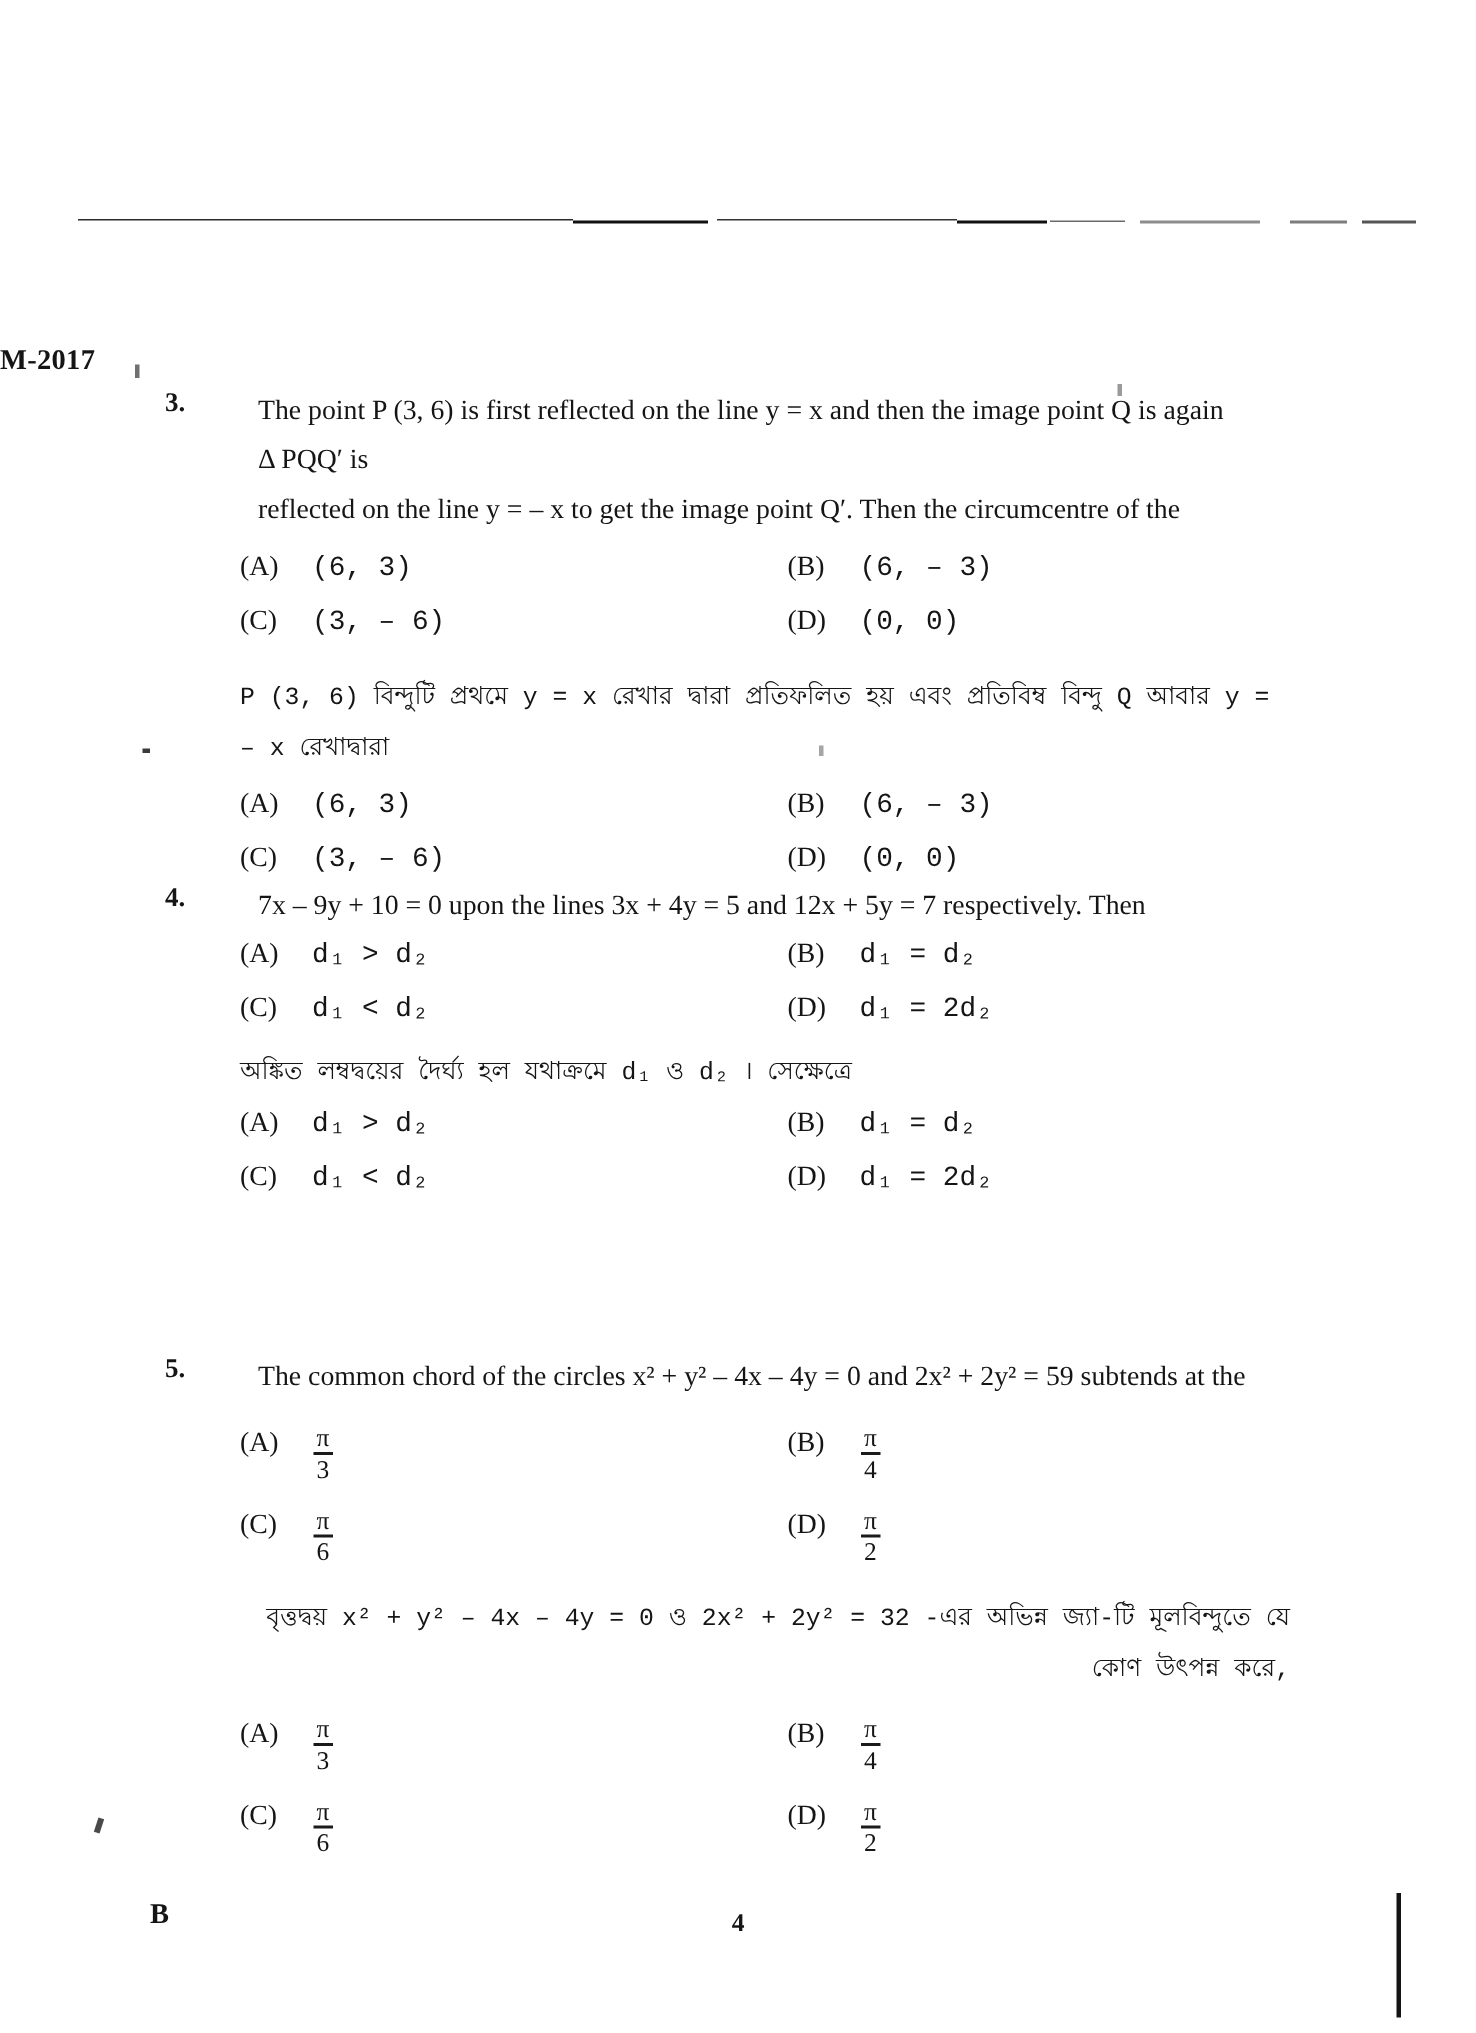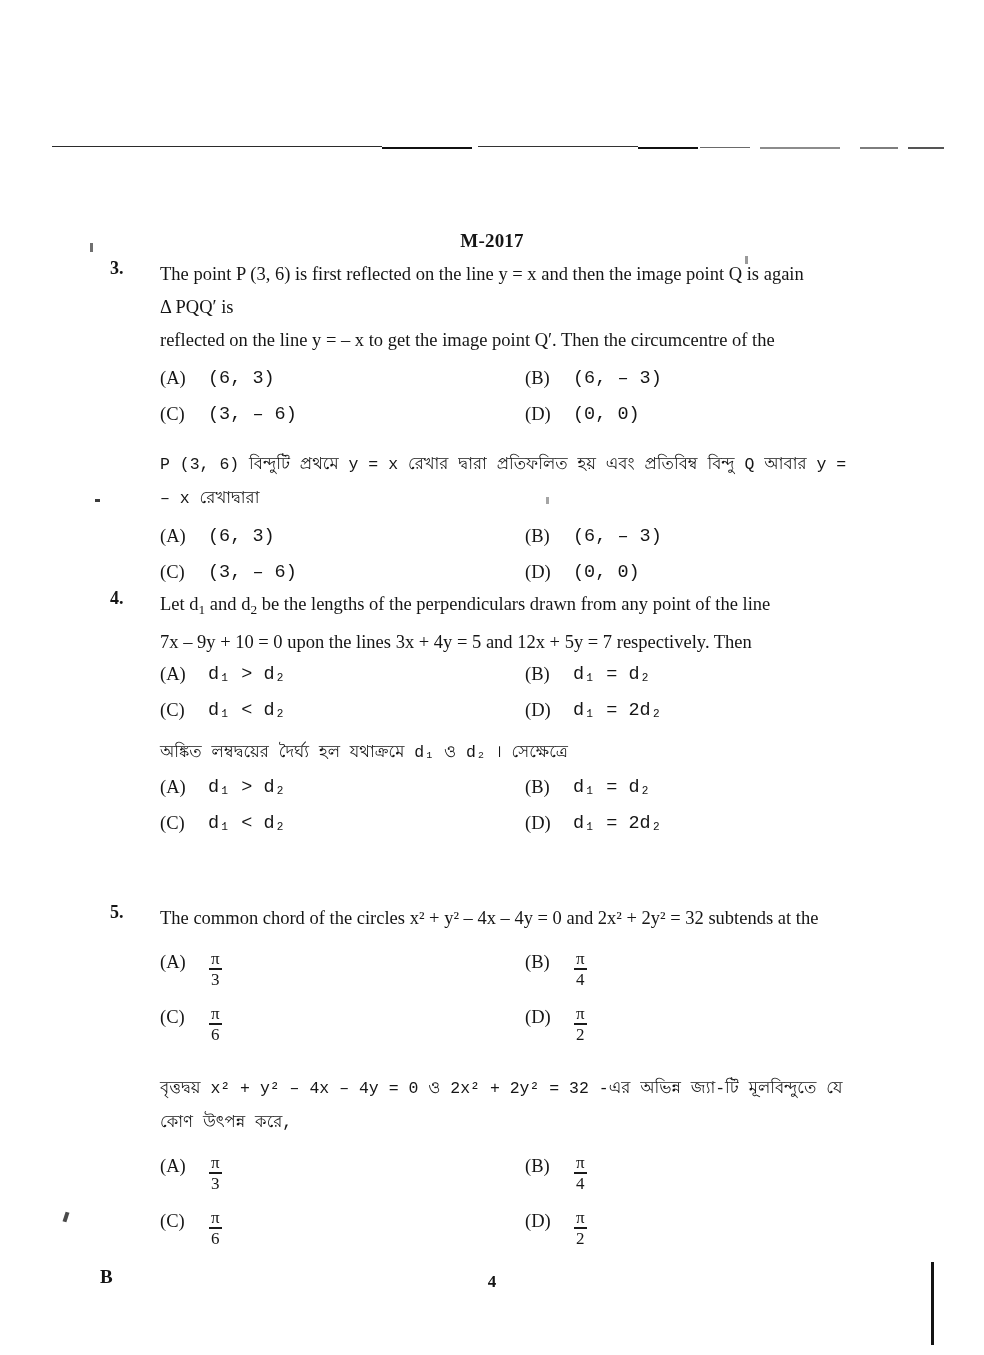--- a/index.html
+++ b/index.html
@@ -137,21 +137,20 @@
     height: 7px;
     background: #a5a5a5;
   }
 
   
   .doc-code {
     position: absolute;
     top: 230px;
     left: 0;
     width: 984px;
-    text-align: center;
     font-weight: bold;
     font-size: 19px;
     letter-spacing: 0.2px;
   }
 
   
   .question {
     position: absolute;
     left: 0;
     width: 984px;
@@ -166,20 +165,21 @@
   .q-body {
     position: absolute;
     left: 160px;
     width: 700px;
   }
   .stem {
     font-size: 18.5px;
     line-height: 33px;
     text-align: justify;
     text-justify: inter-word;
+    margin-left: 12px;
   }
   .stem.nojust { text-align: left; }
 
   .bn {
     font-family: Liberation Mono, monospace;
     font-size: 16.5px;
     line-height: 34px;
   }
 
   .options {
@@ -327,21 +327,20 @@
             <span class="opt-val">(0, 0)</span>
           </div>
         </div>
       </div>
     </div>
   </div>
 
   <div class="question" style="top:588px;">
     <div class="q-num">4.</div>
     <div class="q-body">
-      <div class="stem"><span>Let d</span><sub class="s">1</sub><span> and d</span><sub class="s">2</sub><span> be the lengths of the perpendiculars drawn from any point of the line</span></div>
       <div class="stem nojust">7x – 9y + 10 = 0 upon the lines 3x + 4y = 5 and 12x + 5y = 7 respectively. Then</div>
 
       <div class="options" style="margin-top:5px;">
         <div class="opt-row">
           <div class="opt left">
             <span class="opt-tag">(A)</span>
             <span class="opt-val">d₁ &gt; d₂</span>
           </div>
           <div class="opt right">
             <span class="opt-tag">(B)</span>
@@ -383,21 +382,21 @@
             <span class="opt-val">d₁ = 2d₂</span>
           </div>
         </div>
       </div>
     </div>
   </div>
 
   <div class="question" style="top:902px;">
     <div class="q-num">5.</div>
     <div class="q-body">
-      <div class="stem">The common chord of the circles x² + y² – 4x – 4y = 0 and 2x² + 2y² = 32 subtends at the</div>
+      <div class="stem">The common chord of the circles x² + y² – 4x – 4y = 0 and 2x² + 2y² = 59 subtends at the</div>
 
       <div class="options" style="margin-top:17px;">
         <div class="opt-row tall">
           <div class="opt left">
             <span class="opt-tag">(A)</span>
             <span class="frac">
               <span class="num">π</span>
               <span class="bar"></span>
               <span class="den">3</span>
             </span>
@@ -424,21 +423,21 @@
             <span class="opt-tag">(D)</span>
             <span class="frac">
               <span class="num">π</span>
               <span class="bar"></span>
               <span class="den">2</span>
             </span>
           </div>
         </div>
       </div>
 
-      <div class="bn" style="margin-top:10px;">বৃত্তদ্বয় x² + y² – 4x – 4y = 0 ও 2x² + 2y² = 32 -এর অভিন্ন জ্যা-টি মূলবিন্দুতে যে কোণ উৎপন্ন করে,</div>
+      <div class="bn" style="text-align:right;">বৃত্তদ্বয় x² + y² – 4x – 4y = 0 ও 2x² + 2y² = 32 -এর অভিন্ন জ্যা-টি মূলবিন্দুতে যে কোণ উৎপন্ন করে,</div>
 
       <div class="options" style="margin-top:16px;">
         <div class="opt-row tall">
           <div class="opt left">
             <span class="opt-tag">(A)</span>
             <span class="frac">
               <span class="num">π</span>
               <span class="bar"></span>
               <span class="den">3</span>
             </span>

